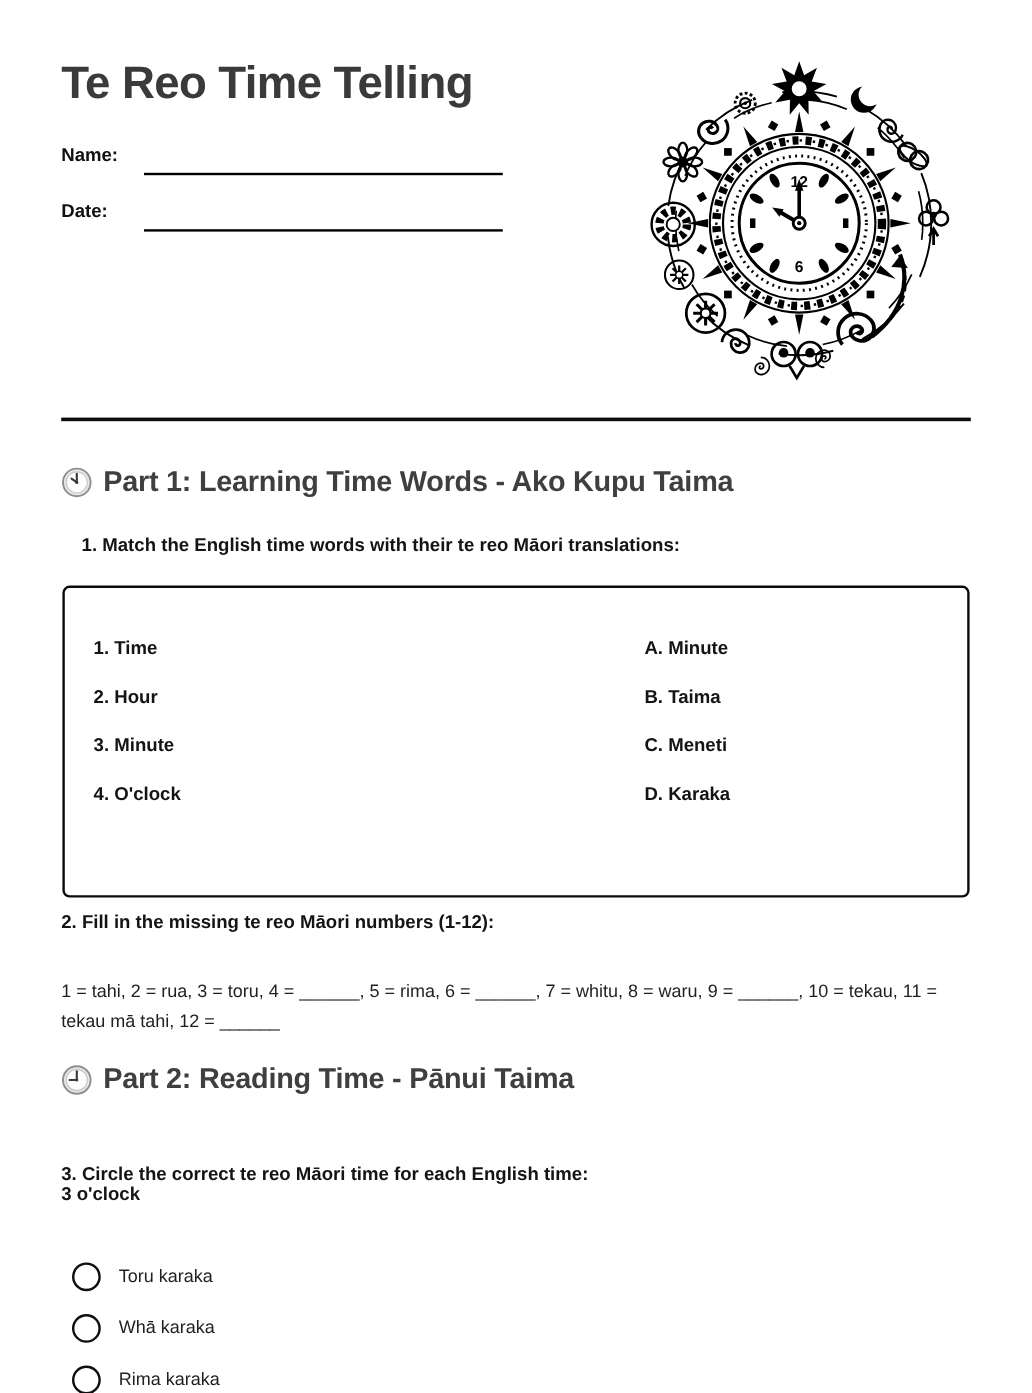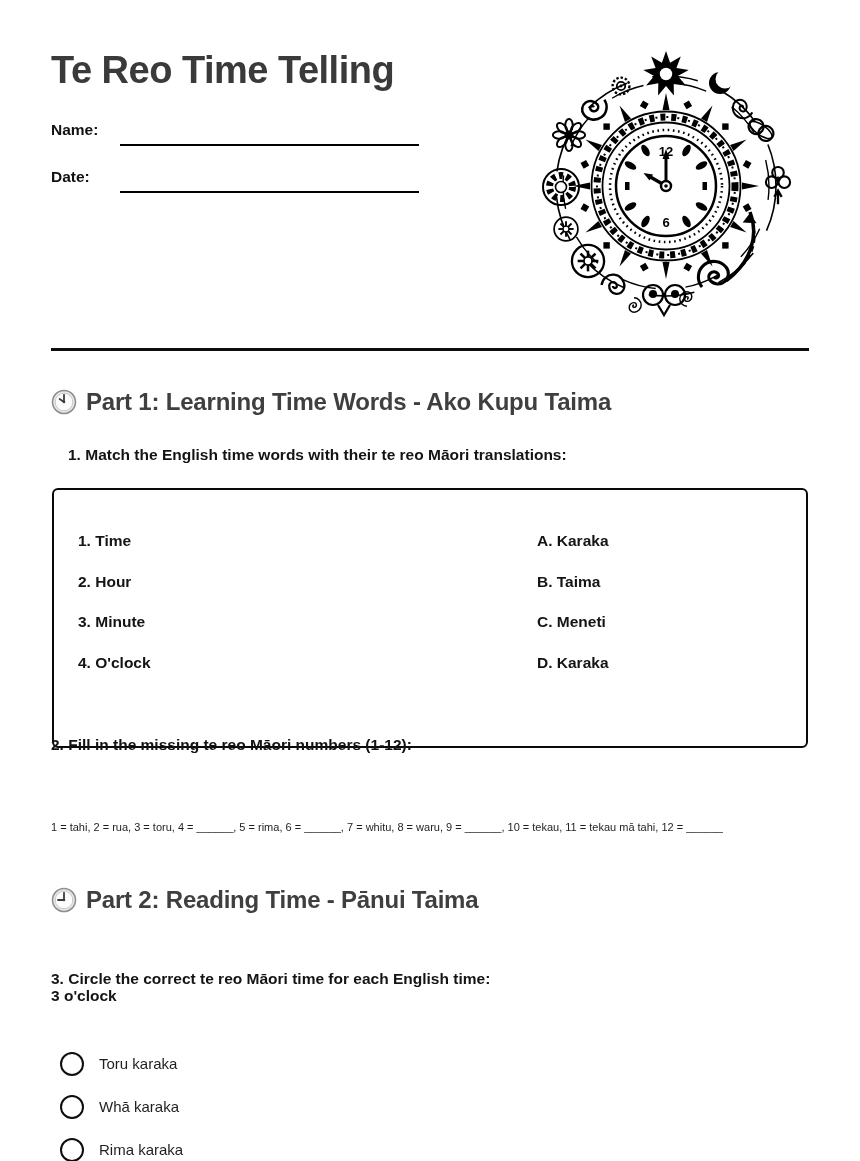--- a/index.html
+++ b/index.html
@@ -30,39 +30,39 @@
   .part-heading {
     left:51px; display:flex; align-items:center; gap:9px;
     font-size:24px; font-weight:bold; letter-spacing:-0.2px; color:#3f3f3f;
   }
   .part1-heading { top:388px; }
   .part2-heading { top:886px; }
   .part-heading svg { flex:0 0 auto; }
 
   .prompt { font-size:15.5px; font-weight:bold; color:#141414; line-height:21px; }
   .q1-prompt { left:68px; top:444px; }
-  .q2-prompt { left:51px; top:734px; }
+  .q2-prompt { left:51px; top:758px; }
   .q3-prompt { left:51px; top:943px;margin-top:25px; }
   .time-label { left:51px; top:985px; }
 
   .match-box {
     left:52px; top:488px; width:756px; height:260px;
     border:2px solid #0a0a0a; border-radius:6px;
     padding:40px 22px 0 24px;
   }
   .match-row {
     display:grid; grid-template-columns:459px 1fr;
     font-size:15.5px; font-weight:bold; color:#141414;
     line-height:21px; margin-bottom:19.5px;
   }
   .match-cell { cursor:pointer; }
 
   .fill-text {
     left:51px; top:815px; width:760px;
-    font-size:11px; color:#1f1f1f; line-height:24.5px;
+    font-size:15px; color:#1f1f1f; line-height:24.5px;
   }
 
   .options { left:51px; top:1051px; }
   .option-row {
     display:flex; align-items:center; height:25px; margin-bottom:18px; cursor:pointer;
   }
   .radio-circle {
     width:24px; height:24px; margin-left:9px; flex:0 0 auto;
     border:2.6px solid #0e0e0e; border-radius:50%; background:#fff;
   }
@@ -247,21 +247,21 @@
       <circle cx="13" cy="13" r="1.3" fill="#3c3c3c"></circle>
     </svg>
     <span>Part 1: Learning Time Words - Ako Kupu Taima</span>
   </h2>
 
   <p class="abs prompt q1-prompt">1. Match the English time words with their te reo Māori translations:</p>
 
   <div class="abs match-box">
     <div class="match-row">
       <span class="match-cell">1. Time</span>
-      <span class="match-cell">A. Karaka</span>
+      <span class="match-cell">A. Minute</span>
     </div>
     <div class="match-row">
       <span class="match-cell">2. Hour</span>
       <span class="match-cell">B. Taima</span>
     </div>
     <div class="match-row">
       <span class="match-cell">3. Minute</span>
       <span class="match-cell">C. Meneti</span>
     </div>
     <div class="match-row">

